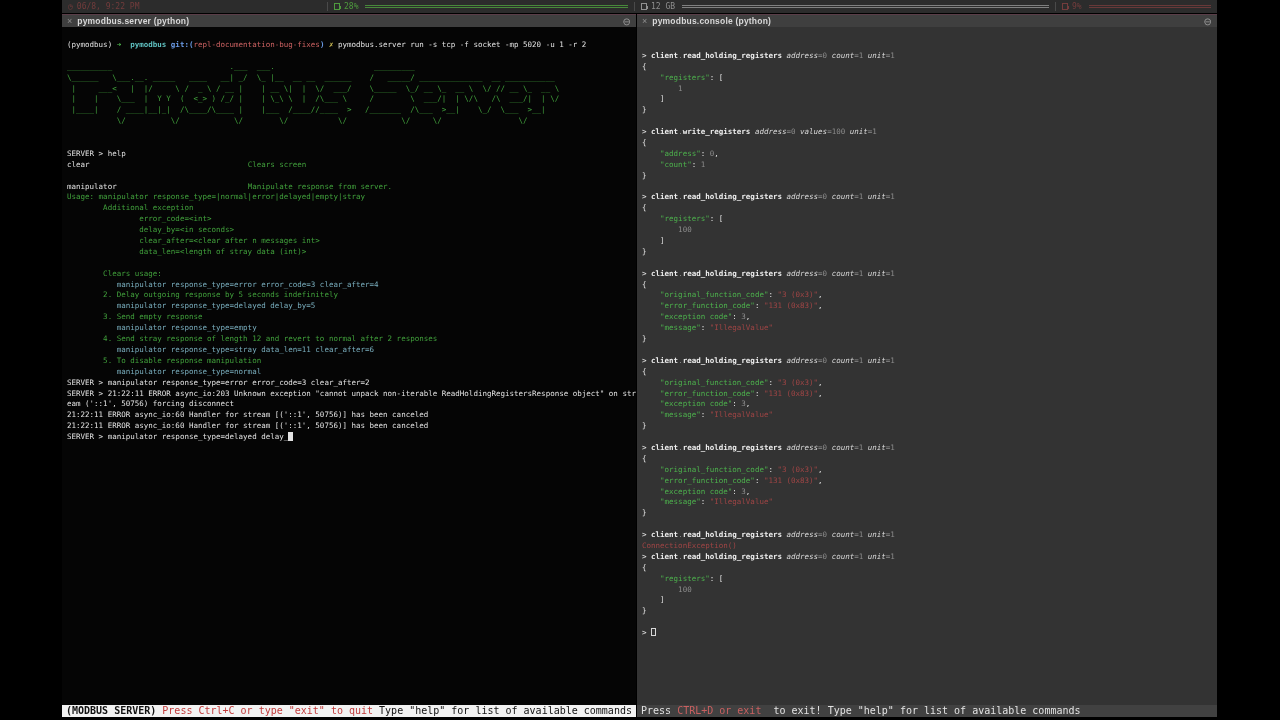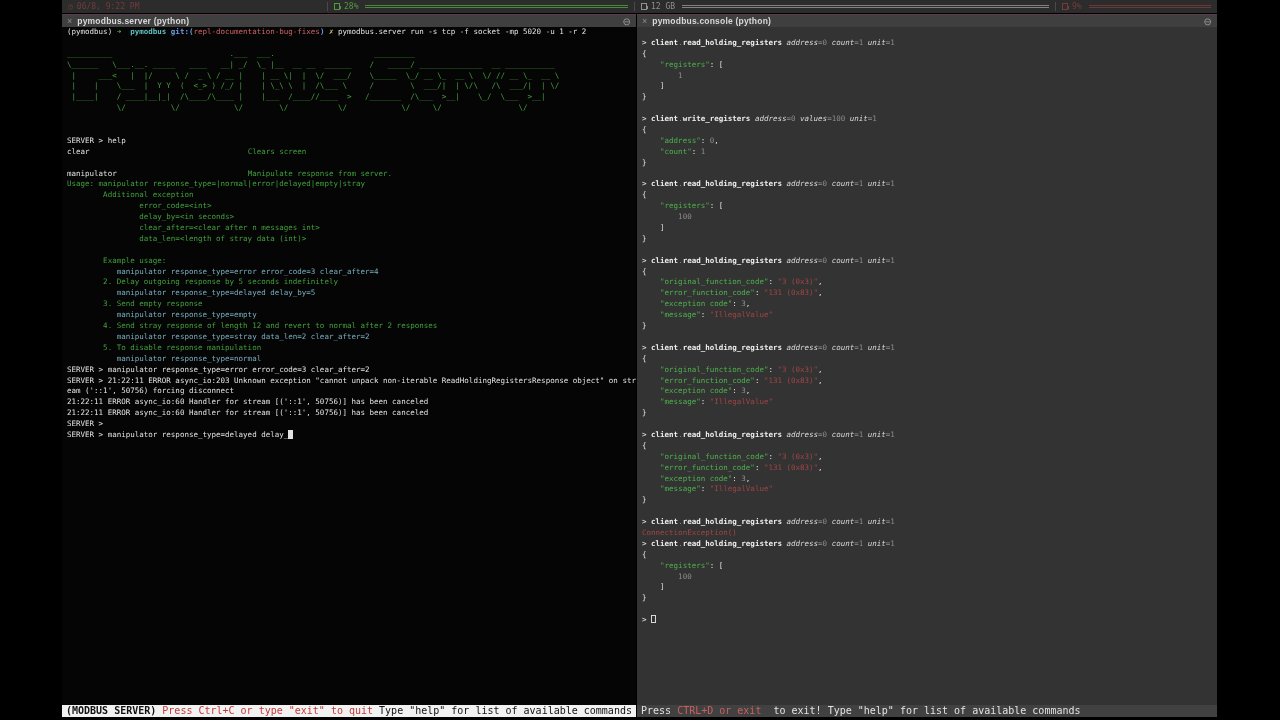--- a/index.html
+++ b/index.html
@@ -22,21 +22,21 @@
   
   .pane{position:absolute;top:14px;display:flex;flex-direction:column;}
   .pane-left{left:62px;width:574px;height:703px;background:#050505;}
   .pane-right{left:637px;width:580px;height:703px;background:#333333;}
   .tabbar{height:13px;flex:0 0 13px;background:#3f3f3f;border-top:1px solid #5a3d48;
           display:flex;align-items:center;padding:0 5px;
           font-family:"Liberation Sans",sans-serif;font-size:8.5px;color:#d9d9d9;}
   .tab-close{color:#8f8f8f;margin-right:5px;font-size:9px;cursor:default;}
   .tab-title{font-weight:bold;letter-spacing:.2px;}
   .tab-collapse{margin-left:auto;color:#9a9a9a;font-size:10px;}
-  .term{flex:1;overflow:hidden;padding:0 0 0 5px;font-family:"DejaVu Sans Mono",monospace;
+  .term{flex:1;overflow:hidden;padding:13px 0 0 5px;font-family:"DejaVu Sans Mono",monospace;
         font-size:7.5px;line-height:10.9px;}
   .tline{white-space:pre;height:10.9px;}
 
   
   .s-w{color:#e2e2e2;}
   .s-wb{color:#efefef;font-weight:bold;}
   .s-wi{color:#dcdcdc;font-style:italic;}
   .s-wu{color:#e2e2e2;text-decoration:underline;}
   .s-g{color:#41a13c;}
   .s-gb{color:#53c553;font-weight:bold;}
@@ -112,36 +112,35 @@
       <div class="tline"><span class="s-w">clear</span><span class="s-w">                                   </span><span class="s-g">Clears screen</span></div>
       <div class="tline">&nbsp;</div>
       <div class="tline"><span class="s-w">manipulator</span><span class="s-w">                             </span><span class="s-g">Manipulate response from server.</span></div>
       <div class="tline"><span class="s-g">Usage: manipulator response_type=|normal|error|delayed|empty|stray</span></div>
       <div class="tline"><span class="s-g">        Additional exception</span></div>
       <div class="tline"><span class="s-g">                error_code=&lt;int&gt;</span></div>
       <div class="tline"><span class="s-g">                delay_by=&lt;in seconds&gt;</span></div>
       <div class="tline"><span class="s-g">                clear_after=&lt;clear after n messages int&gt;</span></div>
       <div class="tline"><span class="s-g">                data_len=&lt;length of stray data (int)&gt;</span></div>
       <div class="tline">&nbsp;</div>
-      <div class="tline"><span class="s-g">        Example usage:</span></div>
+      <div class="tline"><span class="s-g">        Clears usage:</span></div>
       <div class="tline"><span class="s-c2">           manipulator response_type=error error_code=3 clear_after=4</span></div>
       <div class="tline"><span class="s-g">        2. Delay outgoing response by 5 seconds indefinitely</span></div>
       <div class="tline"><span class="s-c2">           manipulator response_type=delayed delay_by=5</span></div>
       <div class="tline"><span class="s-g">        3. Send empty response</span></div>
       <div class="tline"><span class="s-c2">           manipulator response_type=empty</span></div>
       <div class="tline"><span class="s-g">        4. Send stray response of length 12 and revert to normal after 2 responses</span></div>
-      <div class="tline"><span class="s-c2">           manipulator response_type=stray data_len=2 clear_after=2</span></div>
+      <div class="tline"><span class="s-c2">           manipulator response_type=stray data_len=11 clear_after=6</span></div>
       <div class="tline"><span class="s-g">        5. To disable response manipulation</span></div>
       <div class="tline"><span class="s-c2">           manipulator response_type=normal</span></div>
       <div class="tline"><span class="s-w">SERVER &gt; manipulator response_type=error error_code=3 clear_after=2</span></div>
       <div class="tline"><span class="s-w">SERVER &gt; 21:22:11 ERROR async_io:203 Unknown exception "cannot unpack non-iterable ReadHoldingRegistersResponse object" on str</span></div>
       <div class="tline"><span class="s-w">eam ('::1', 50756) forcing disconnect</span></div>
       <div class="tline"><span class="s-w">21:22:11 ERROR async_io:60 Handler for stream [('::1', 50756)] has been canceled</span></div>
       <div class="tline"><span class="s-w">21:22:11 ERROR async_io:60 Handler for stream [('::1', 50756)] has been canceled</span></div>
-      <div class="tline"><span class="s-w">SERVER &gt;</span></div>
       <div class="tline"><span class="s-w">SERVER &gt; manipulator response_type=delayed delay_</span><span class="s-cub"> </span></div>
     </div>
   <div class="statusbar sb-left"><div class="tline"><span class="s-kb">(MODBUS SERVER) </span><span class="s-kr">Press Ctrl+C or type "exit" to quit </span><span class="s-kk">Type "help" for list of available commands</span></div></div>
 </div>
 
 <div class="pane pane-right">
   <div class="tabbar">
     <span class="tab-close">×</span>
     <span class="tab-title">pymodbus.console (python)</span>
     <span class="tab-collapse">⊖</span>

